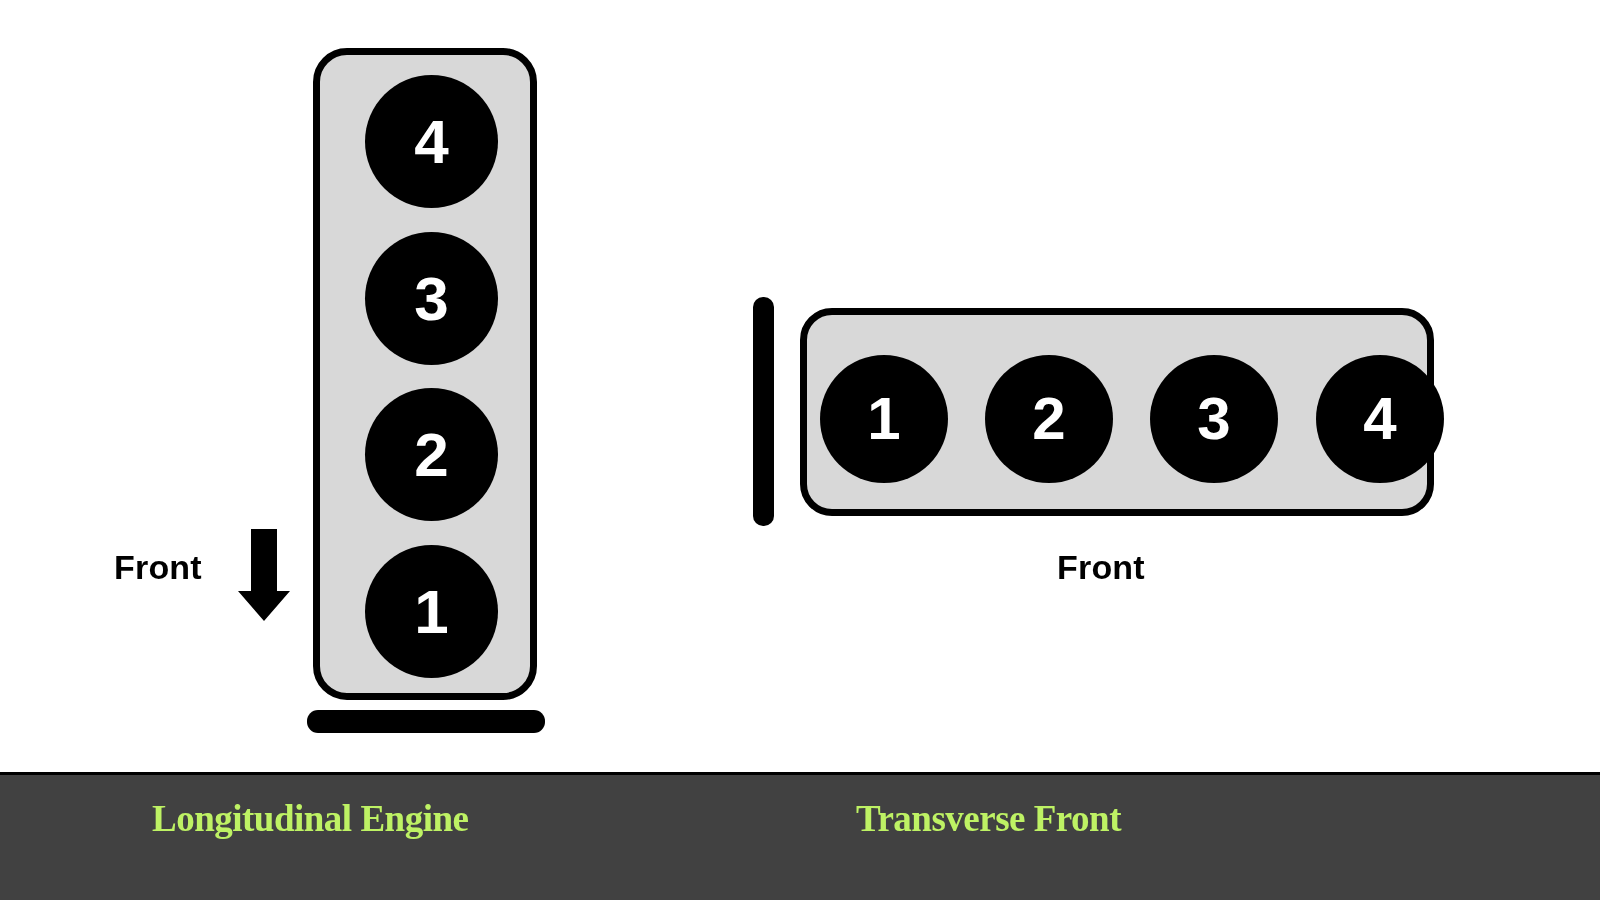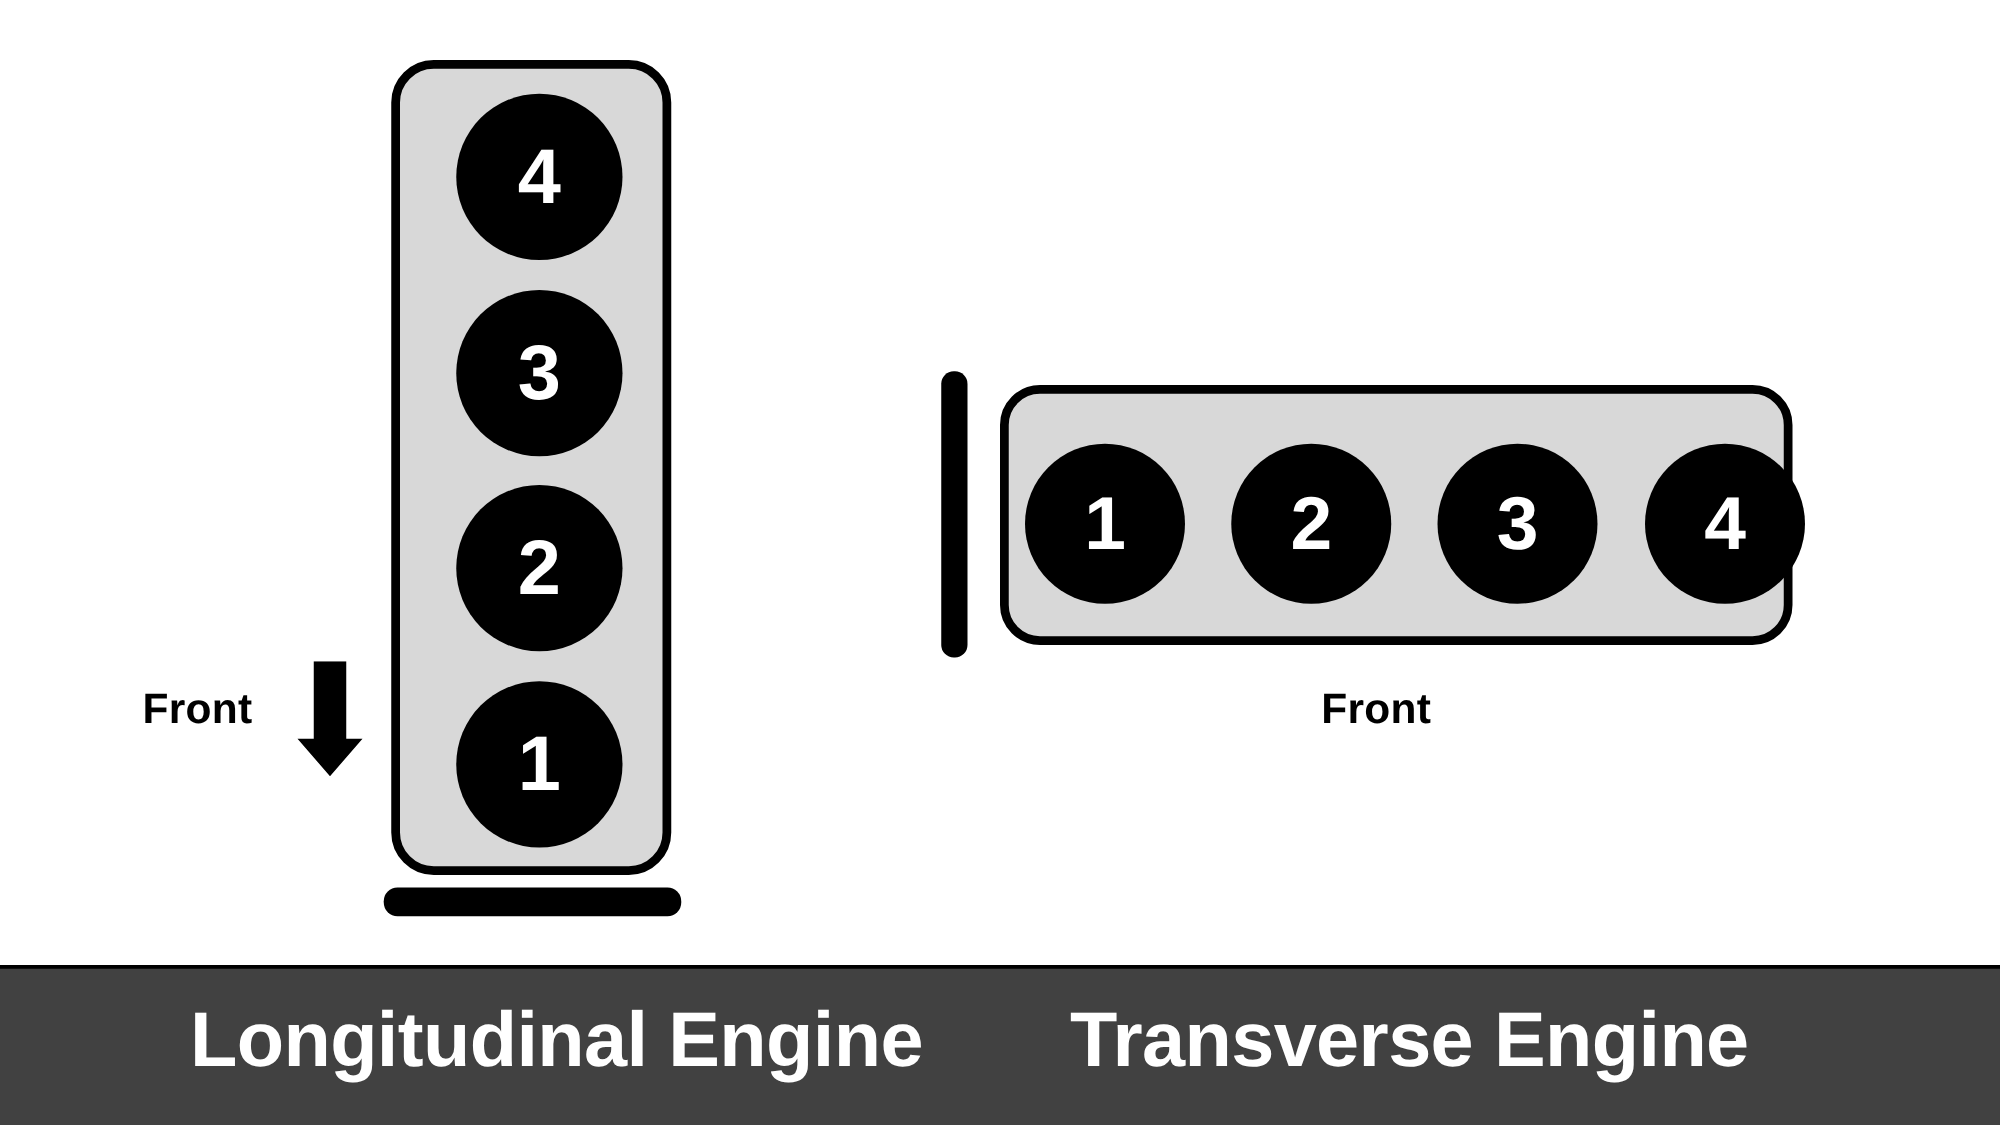--- a/index.html
+++ b/index.html
@@ -150,24 +150,24 @@
     width: 1600px;
     height: 128px;
     background: #414141;
     border-top: 3px solid #000000;
     box-sizing: border-box;
     display: flex;
     align-items: center;
   }
   .caption {
     position: absolute;
-    color: #ffffff;
-    font-size: 62px;
-    font-weight: bold;
-    font-family: Liberation Sans, sans-serif;
+    color: #bef264;
+    font-size: 37px;
+    font-weight: bold;
+    font-family: Liberation Serif, serif;
     white-space: nowrap;
     letter-spacing: -0.5px;
   }
   #caption-longitudinal {
     left: 152px;
     top: 22px;
   }
   #caption-transverse {
     left: 856px;
     top: 22px;
@@ -205,16 +205,16 @@
       <div id="trans-cyl-1" class="cylinder">2</div>
       <div id="trans-cyl-2" class="cylinder">3</div>
       <div id="trans-cyl-3" class="cylinder">4</div>
     </div>
 
     <div id="front-label-transverse">Front</div>
   </div>
 
   <div id="caption-bar">
     <div id="caption-longitudinal" class="caption">Longitudinal Engine</div>
-    <div id="caption-transverse" class="caption">Transverse Engine</div>
+    <div id="caption-transverse" class="caption">Transverse Front</div>
   </div>
 
 </div>
 
 </body></html>

